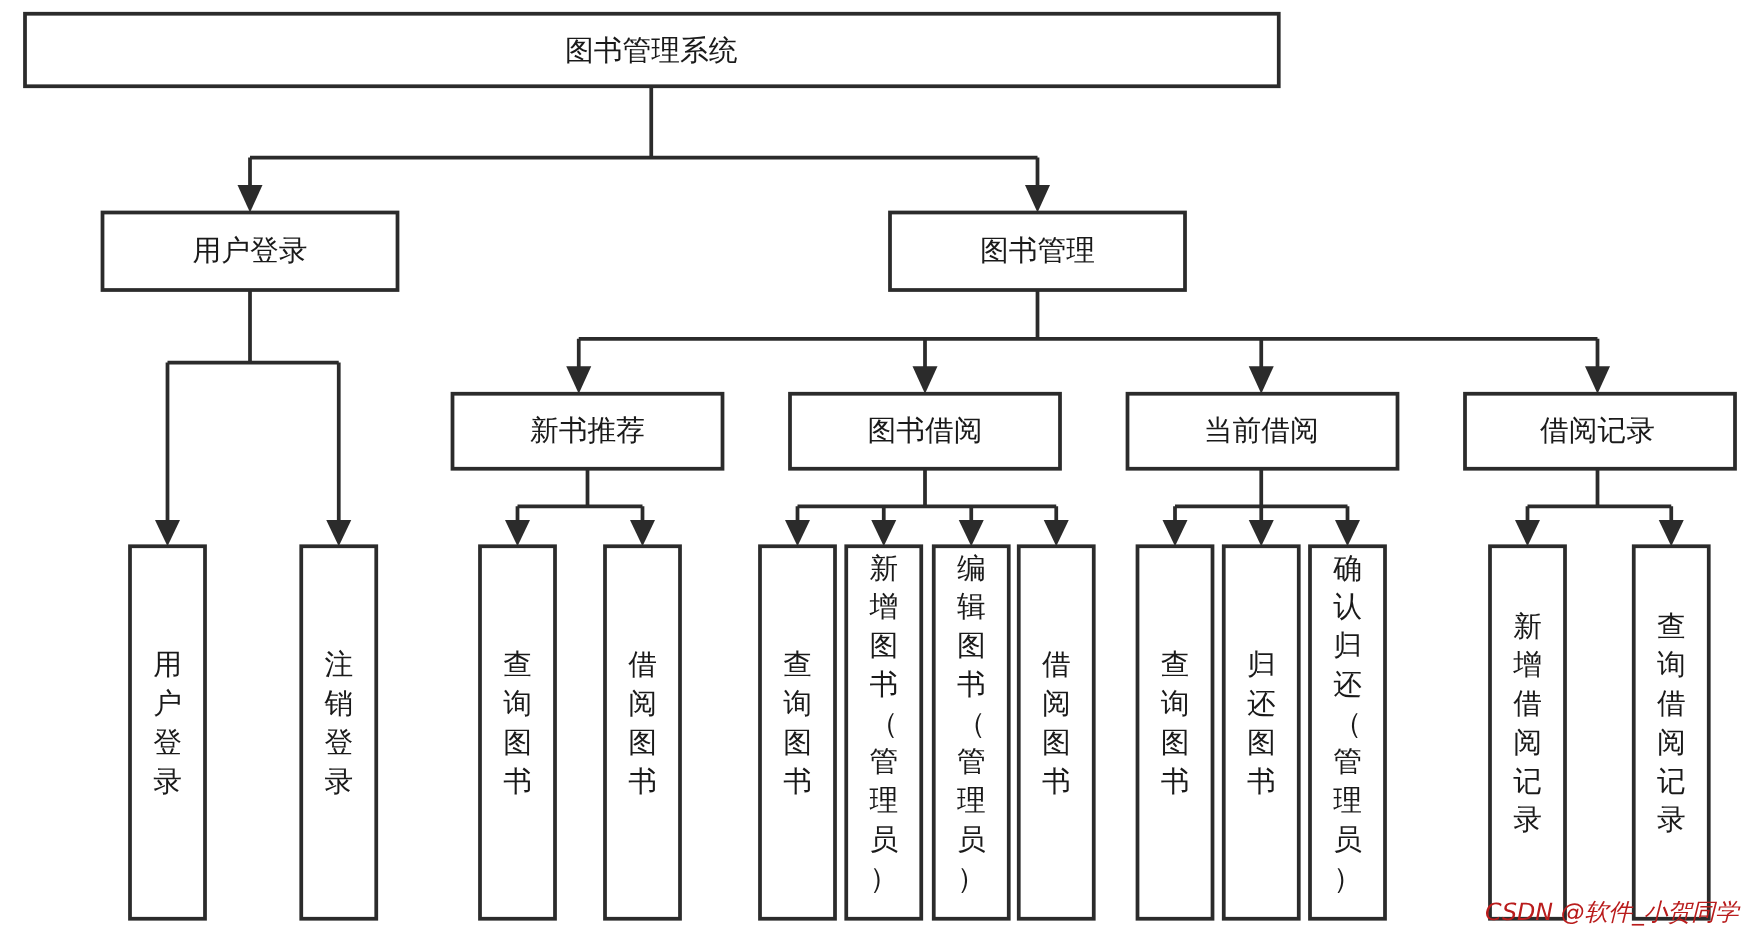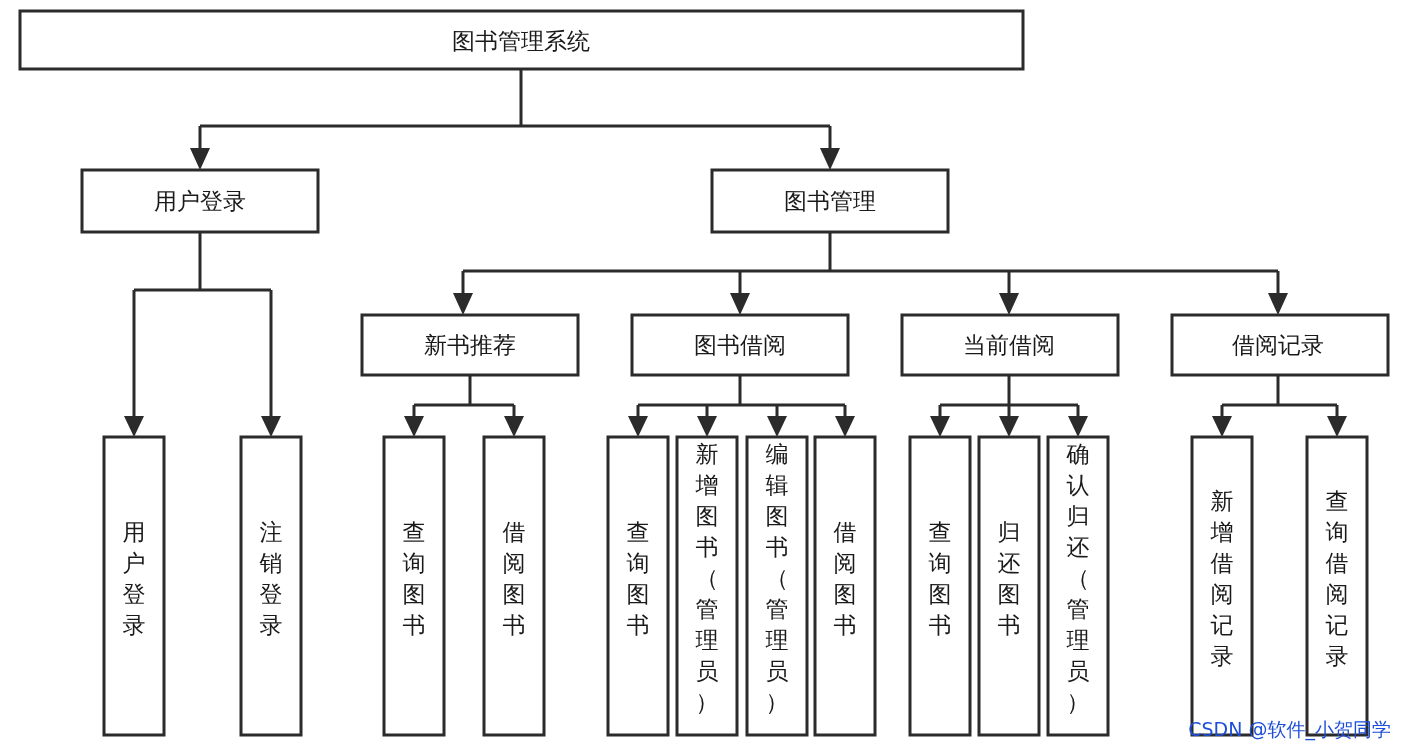--- a/index.html
+++ b/index.html
@@ -53,24 +53,25 @@
     font-family: "DejaVu Sans", "Liberation Sans", sans-serif;
     font-size: 23px;
     text-anchor: middle;
   }
   .watermark {
     position: absolute;
     right: 14px;
     bottom: 4px;
     font-family: "DejaVu Sans", "Liberation Sans", sans-serif;
     font-size: 19px;
-    color: #1d4ed8;
+    color: #b91c1c;
     white-space: nowrap;
     pointer-events: none;
     user-select: none;
+    font-style: italic;
   }
 </style>
 </head>
 <body>
 
 <div id="diagram-root">
 
   <svg id="flowchart" viewBox="0 0 1405 747" xmlns="http://www.w3.org/2000/svg">
 
     <g>

